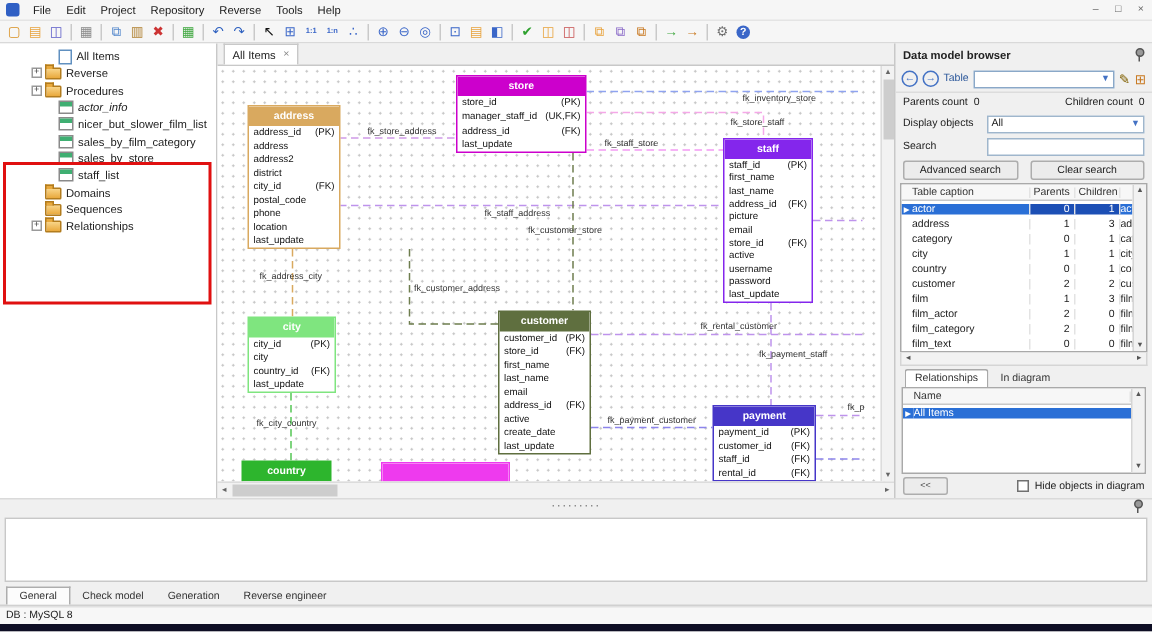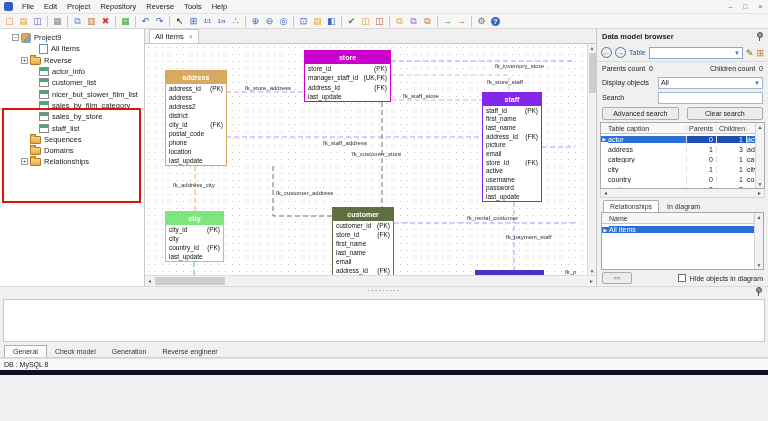--- a/index.html
+++ b/index.html
@@ -1,17 +1,17 @@
 <!DOCTYPE html>
 <html style="--sel: #2A6FD6; --seld: #1C4FB5; --ann: #E01010;"><head>
 <meta charset="utf-8">
 <style>
 *{margin:0;padding:0;box-sizing:border-box;}
 body{font-family:"Liberation Sans",sans-serif;font-size:7.5px;color:#222;background:#F0F0F0;overflow:hidden;}
-.window{width:768px;height:375px;display:flex;flex-direction:column;background:#F0F0F0;}
+.window{width:768px;height:421px;display:flex;flex-direction:column;background:#F0F0F0;}
 
 .menubar{height:14px;display:flex;align-items:center;background:#F6F6F6;border-bottom:1px solid #E4E4E4;padding-left:2px;}
 .appicon{width:9px;height:9px;background:#2F5FC4;border-radius:2px;margin:0 4px 0 2px;flex:none;}
 .menu-item{padding:1px 5px;font-size:7.5px;color:#1a1a1a;}
 .wincontrols{margin-left:auto;display:flex;}
 .winbtn{width:15px;text-align:center;font-size:7px;color:#666;line-height:13px;}
 
 .toolbar{height:15px;display:flex;align-items:center;background:#F6F6F6;border-bottom:1px solid #D9D9D9;padding-left:3px;gap:1px;}
 .tbtn{width:13px;height:13px;display:flex;align-items:center;justify-content:center;font-size:9px;line-height:1;flex:none;}
 .tbtn .txt{font-size:5px;font-weight:bold;color:#3A66C8;}
@@ -168,74 +168,69 @@
       <span class="tbtn" style="color: rgb(112, 112, 112);">⚙</span>
       <span class="tbtn">
         <span class="help-circle">?</span>
       </span>
     </div>
 
   <div class="main">
 
     <div class="tree-panel">
       <div id="tree">
-          <div class="trow" style="padding-left: 12px;">
-            <span class="i-exp" style="font-size: 6px;">–</span>
-            <span class="i-project"></span>
-            <span class="lbl">Project9</span>
-          </div>
           <div class="trow" style="padding-left: 30px;">
             <span class="i-spc"></span>
             <span class="i-page"></span>
             <span class="lbl">All Items</span>
           </div>
           <div class="trow" style="padding-left: 21px;">
             <span class="i-exp" style="font-size: 6px;">+</span>
             <span class="i-folder"></span>
             <span class="lbl">Reverse</span>
           </div>
-          <div class="trow" style="padding-left: 30px;">
+          <div class="trow" style="padding-left: 21px;">
+            <span class="i-exp" style="font-size: 6px;">+</span>
+            <span class="i-folder"></span>
+            <span class="lbl">Procedures</span>
+          </div>
+          <div class="trow" style="padding-left: 30px; font-style: italic;">
             <span class="i-spc"></span>
             <span class="i-view"></span>
             <span class="lbl">actor_info</span>
           </div>
           <div class="trow" style="padding-left: 30px;">
             <span class="i-spc"></span>
             <span class="i-view"></span>
-            <span class="lbl">customer_list</span>
-          </div>
-          <div class="trow" style="padding-left: 30px;">
-            <span class="i-spc"></span>
-            <span class="i-view"></span>
             <span class="lbl">nicer_but_slower_film_list</span>
           </div>
           <div class="trow" style="padding-left: 30px;">
             <span class="i-spc"></span>
             <span class="i-view"></span>
             <span class="lbl">sales_by_film_category</span>
           </div>
           <div class="trow" style="padding-left: 30px;">
             <span class="i-spc"></span>
             <span class="i-view"></span>
             <span class="lbl">sales_by_store</span>
           </div>
           <div class="trow" style="padding-left: 30px;">
             <span class="i-spc"></span>
             <span class="i-view"></span>
             <span class="lbl">staff_list</span>
           </div>
           <div class="trow" style="padding-left: 21px;">
             <span class="i-spc"></span>
             <span class="i-folder"></span>
+            <span class="lbl">Domains</span>
+          </div>
+          <div class="trow" style="padding-left: 21px;">
+            <span class="i-spc"></span>
+            <span class="i-folder"></span>
             <span class="lbl">Sequences</span>
-          </div>
-          <div class="trow" style="padding-left: 21px;">
-            <span class="i-spc"></span>
-            <span class="i-folder"></span>
-            <span class="lbl">Domains</span>
           </div>
           <div class="trow" style="padding-left: 21px;">
             <span class="i-exp" style="font-size: 6px;">+</span>
             <span class="i-folder"></span>
             <span class="lbl">Relationships</span>
           </div>
         </div>
       <div class="redbox"></div>
     </div>
 

